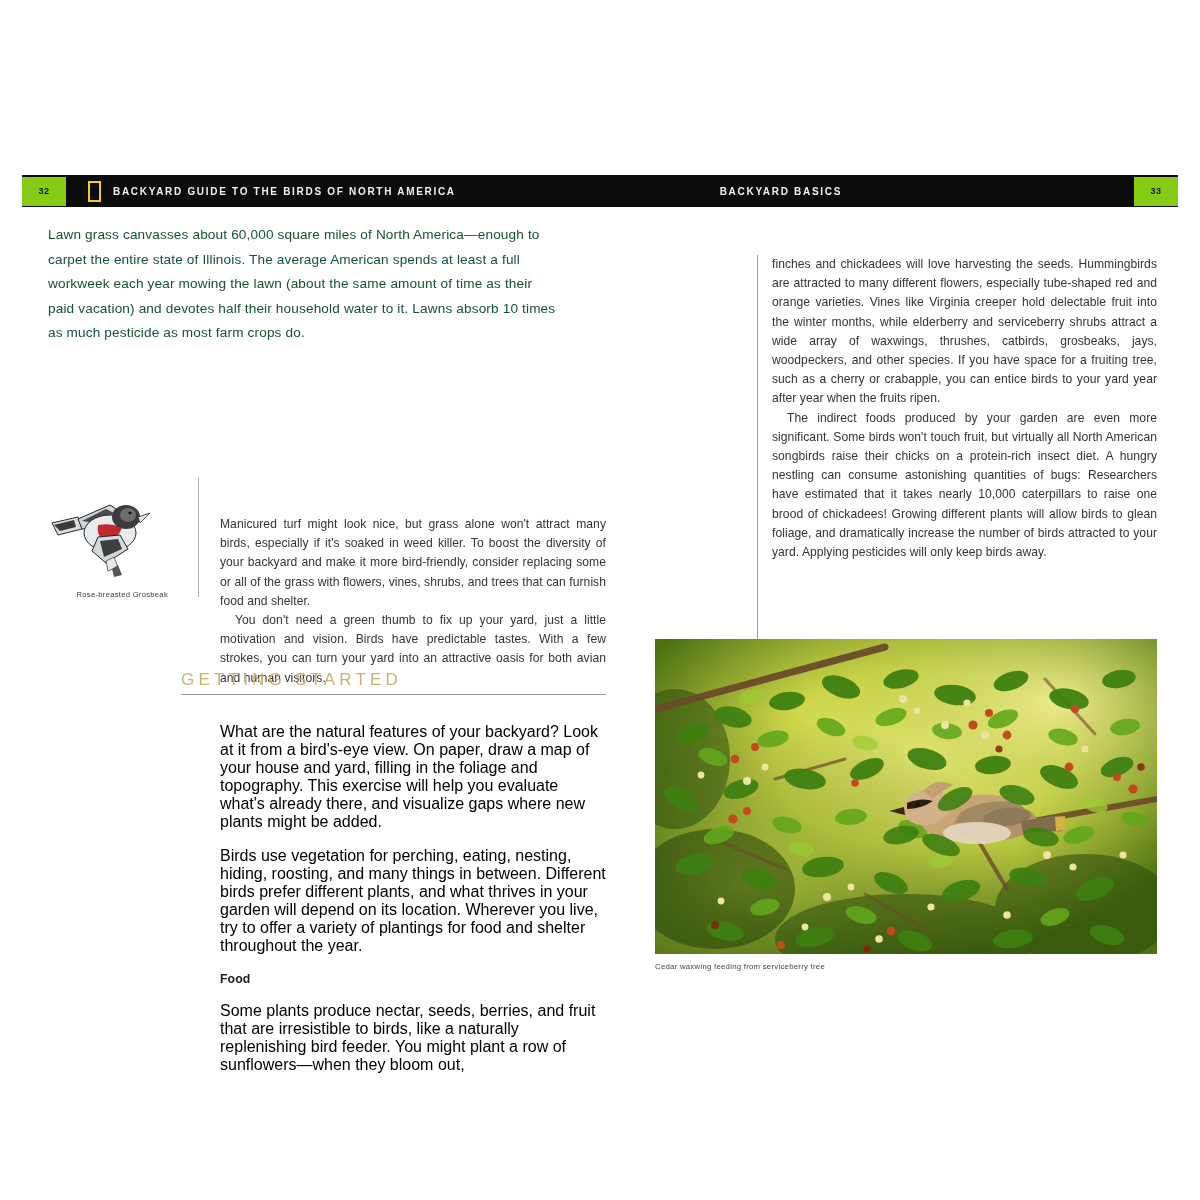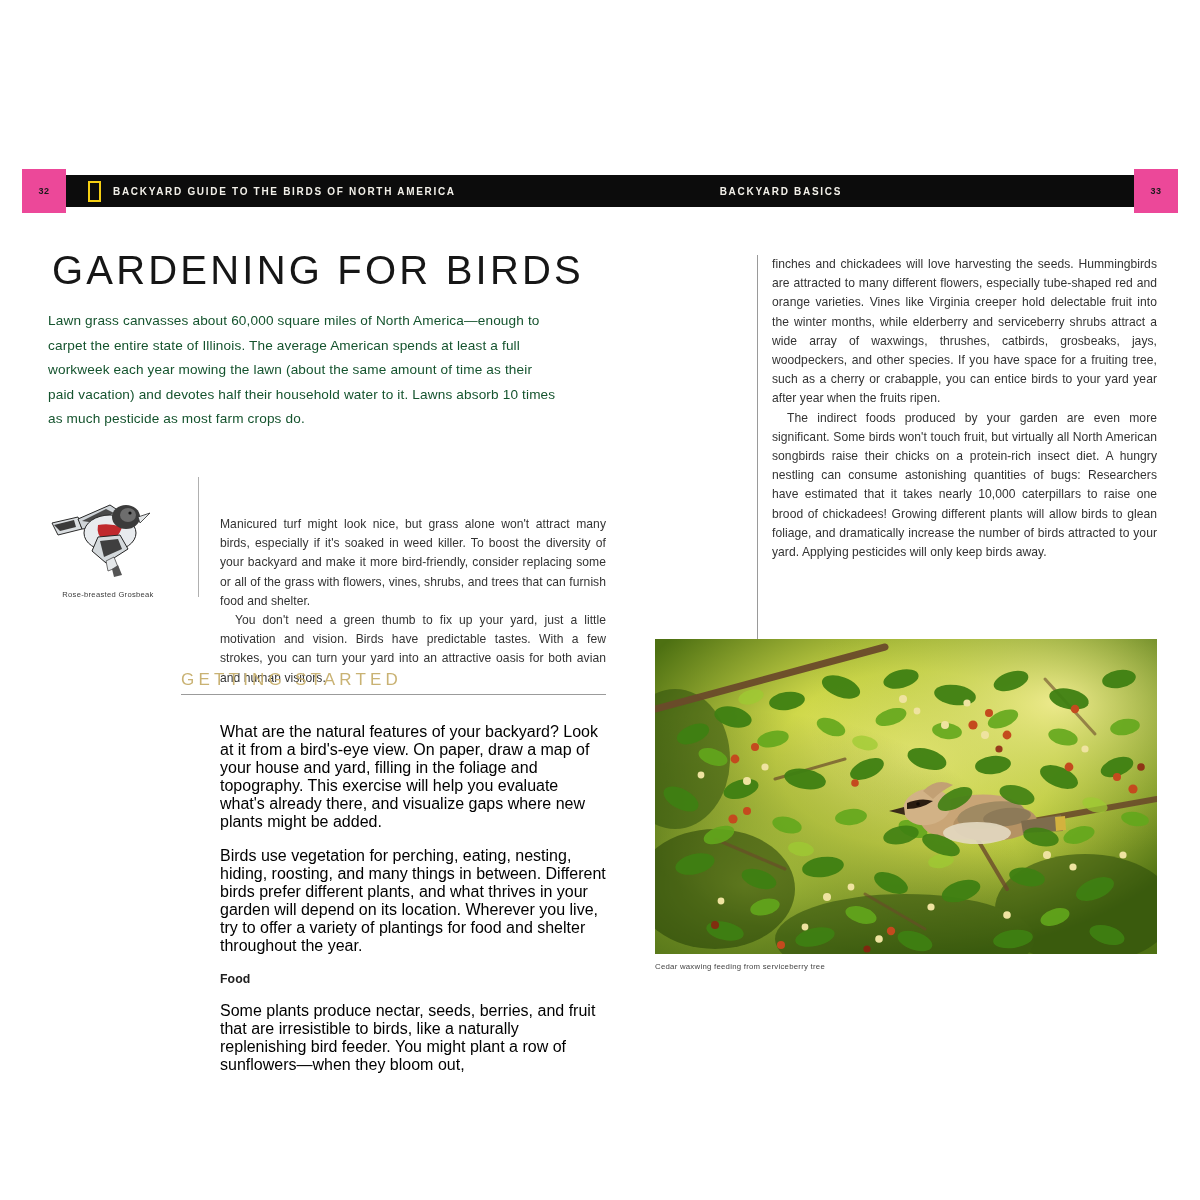--- a/index.html
+++ b/index.html
@@ -19,22 +19,22 @@
   
   .header-band {
     position: absolute;
     left: 22px; top: 175px;
     width: 1156px; height: 32px;
     background: #0c0c0c;
     display: flex;
     align-items: center;
   }
   .folio-box {
-    width: 44px; height: 44px;
-    background: #ec4899;
+    width: 44px; height: 29px;
+    background: #84cc16;
     display: flex; align-items: center; justify-content: center;
     flex: 0 0 auto;
   }
   .folio-box.right { margin-left: auto; }
   .folio-num {
     font-size: 9px; font-weight: bold; color: #1a1a1a;
     letter-spacing: 0.5px;
   }
   .ng-logo {
     width: 13px; height: 21px;
@@ -79,21 +79,21 @@
     margin: 16px 0 0 0;
     font-size: 13.6px;
     line-height: 24.5px;
     color: #14532d;
     letter-spacing: 0.15px;
   }
 
   
   .bird-block {
     position: absolute; left: 0; top: 272px;
-    width: 120px; text-align: center;
+    width: 120px; text-align: right;
   }
   .bird-caption {
     margin-top: 7px;
     font-size: 7.6px;
     line-height: 10px;
     color: #3a3a3a;
     letter-spacing: 0.3px;
   }
   .bird-art { width: 112px; height: 104px; display: block; }
 
@@ -173,21 +173,20 @@
       <span class="folio-num">33</span>
     </div>
   </div>
 
   <div class="spread">
 
     <div class="gutter-rule"></div>
 
     <div class="col-left">
 
-      <h1 class="headline">GARDENING FOR BIRDS</h1>
 
       <p class="intro">Lawn grass canvasses about 60,000 square miles of North America—enough to carpet the entire state of Illinois. The average American spends at least a full workweek each year mowing the lawn (about the same amount of time as their paid vacation) and devotes half their household water to it. Lawns absorb 10 times as much pesticide as most farm crops do.</p>
 
       <div class="bird-block">
         <svg class="bird-art" viewBox="0 0 112 104">
 
           <polygon points="4,44 30,38 34,50 10,56" fill="#d9dde0" stroke="#2a2a2a" stroke-width="1"></polygon>
           <polygon points="6,46 26,41 28,48 12,52" fill="#3a3a3a"></polygon>
 
           <polygon points="30,40 62,26 74,34 56,48 34,50" fill="#cfd4d8" stroke="#262626" stroke-width="1"></polygon>

